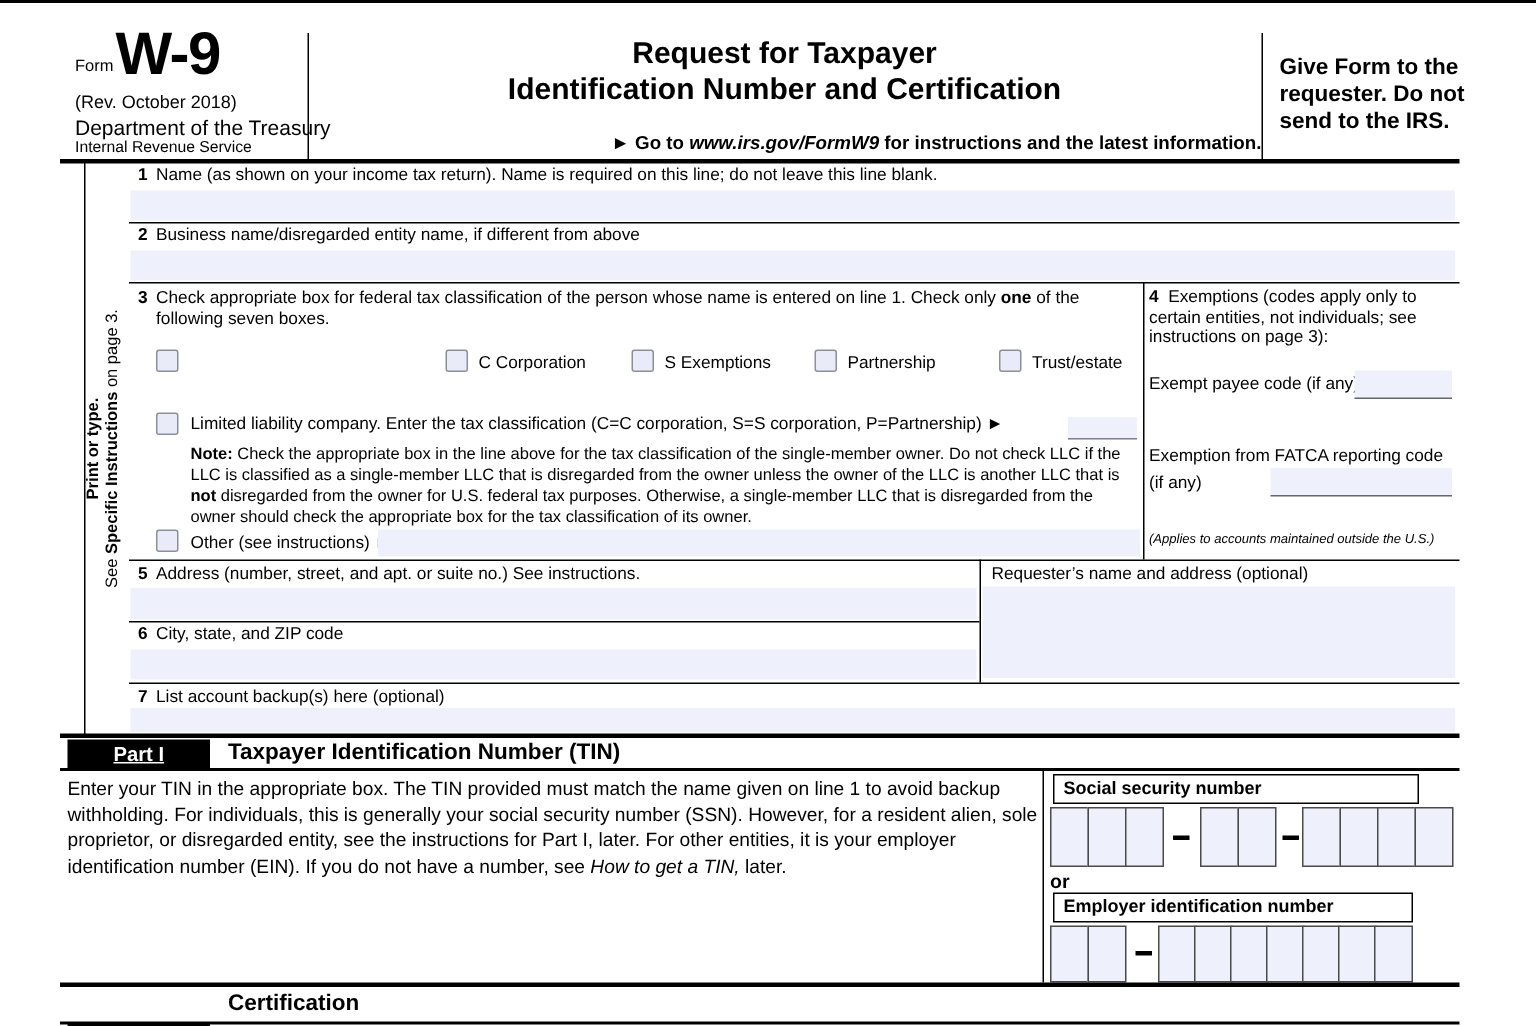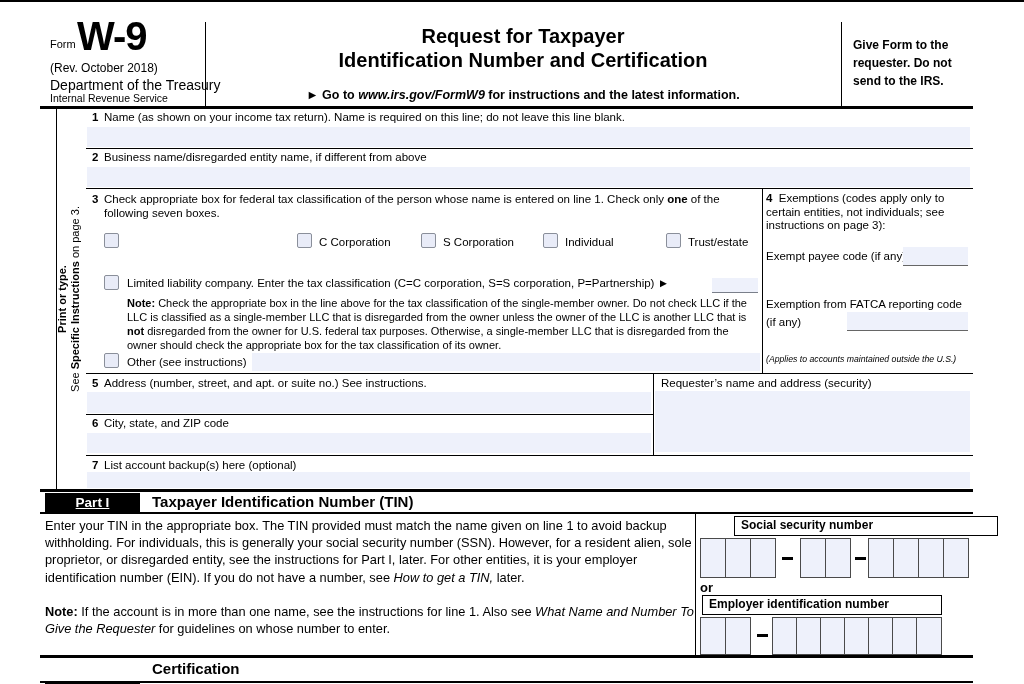--- a/index.html
+++ b/index.html
@@ -39,27 +39,27 @@
   <div class="t" style="left:50px;top:62px;font-size:12px">(Rev. October 2018)</div>
   <div class="t" style="left:50px;top:79px;font-size:14px">Department of the Treasury</div>
   <div class="t" style="left:50px;top:92px;font-size:10.5px">Internal Revenue Service</div>
 
   <div class="vline" style="left:205px;top:22px;height:86px"></div>
 
   <div class="abs" style="left:205px;top:24px;width:636px;text-align:center;font-size:20px;font-weight:bold;line-height:24px">
     <div>Request for Taxpayer</div>
     <div>Identification Number and Certification</div>
   </div>
-  <div class="abs" style="left:205px;top:88px;width:636px;text-align:center;font-size:12.5px;font-weight:bold">
+  <div class="abs" style="left:205px;top:88px;width:636px;text-align:right;font-size:12.5px;font-weight:bold">
     <span>►</span><span> Go to </span><i>www.irs.gov/FormW9</i><span> for instructions and the latest information.</span>
   </div>
 
   <div class="vline" style="left:841px;top:22px;height:86px"></div>
 
-  <div class="abs" style="left:853px;top:36px;width:125px;font-size:12px;font-weight:bold;line-height:18px">Give Form to the requester. Do not send to the IRS.</div>
+  <div class="abs" style="left:853px;top:36px;width:125px;font-size:15px;font-weight:bold;line-height:18px">Give Form to the requester. Do not send to the IRS.</div>
 
   <div class="hline" style="left:40px;top:106px;width:933px;height:2.5px"></div>
 
   <div class="vline" style="left:56px;top:108px;height:382px"></div>
   <div class="side">
     <div style="font-weight:bold">Print or type.</div>
     <div><span>See </span><b>Specific Instructions</b><span> on page 3.</span></div>
   </div>
 
   <div class="num" style="left:92px;top:111px">1</div>
@@ -74,23 +74,23 @@
 
   <div class="num" style="left:92px;top:193px">3</div>
   <div class="t" style="left:104px;top:193px;width:652px">
     <span>Check appropriate box for federal tax classification of the person whose name is entered on line 1. Check only </span><b>one</b><span> of the following seven boxes.</span>
   </div>
 
   <div class="cb" style="left:104px;top:233px"></div>
   <div class="cb" style="left:297px;top:233px"></div>
   <div class="t" style="left:319px;top:236px">C Corporation</div>
   <div class="cb" style="left:421px;top:233px"></div>
-  <div class="t" style="left:443px;top:236px">S Corporation</div>
+  <div class="t" style="left:443px;top:236px">S Exemptions</div>
   <div class="cb" style="left:543px;top:233px"></div>
-  <div class="t" style="left:565px;top:236px">Individual</div>
+  <div class="t" style="left:565px;top:236px">Partnership</div>
   <div class="cb" style="left:666px;top:233px"></div>
   <div class="t" style="left:688px;top:236px">Trust/estate</div>
 
   <div class="cb" style="left:104px;top:275px"></div>
   <div class="t" style="left:127px;top:277px;width:600px">
     <span>Limited liability company. Enter the tax classification (C=C corporation, S=S corporation, P=Partnership) </span><span>►</span>
   </div>
   <div class="strip ul" style="left:712px;top:278px;width:46px;height:14px"></div>
 
   <div class="t" style="left:127px;top:296px;width:634px;font-size:11px;line-height:14px">
@@ -118,45 +118,42 @@
   <div class="num" style="left:92px;top:377px">5</div>
   <div class="t" style="left:104px;top:377px;width:540px">Address (number, street, and apt. or suite no.) See instructions.</div>
   <div class="strip" style="left:87px;top:392px;width:564px;height:21px"></div>
   <div class="hline" style="left:86px;top:414px;width:567px"></div>
 
   <div class="num" style="left:92px;top:417px">6</div>
   <div class="t" style="left:104px;top:417px;width:540px">City, state, and ZIP code</div>
   <div class="strip" style="left:87px;top:433px;width:564px;height:20px"></div>
 
   <div class="vline" style="left:653px;top:373px;height:82px"></div>
-  <div class="t" style="left:661px;top:377px;width:300px">Requester’s name and address (security)</div>
+  <div class="t" style="left:661px;top:377px;width:300px">Requester’s name and address (optional)</div>
   <div class="strip" style="left:655px;top:391px;width:315px;height:61px"></div>
 
   <div class="hline" style="left:86px;top:455px;width:887px"></div>
 
   <div class="num" style="left:92px;top:459px">7</div>
   <div class="t" style="left:104px;top:459px;width:700px">List account backup(s) here (optional)</div>
   <div class="strip" style="left:87px;top:472px;width:883px;height:16px"></div>
 
   <div class="hline" style="left:40px;top:489px;width:933px;height:2.5px"></div>
 
   <div class="tag" style="left:45px;top:493px;width:95px">Part I</div>
   <div class="bartitle" style="left:152px;top:493px">Taxpayer Identification Number (TIN)</div>
   <div class="hline" style="left:40px;top:512px;width:933px;height:1.5px"></div>
 
   <div class="abs" style="left:45px;top:517px;width:650px;font-size:12.8px;line-height:17.2px">
     <span>Enter your TIN in the appropriate box. The TIN provided must match the name given on line 1 to avoid backup withholding. For individuals, this is generally your social security number (SSN). However, for a resident alien, sole proprietor, or disregarded entity, see the instructions for Part I, later. For other entities, it is your employer identification number (EIN). If you do not have a number, see </span><i>How to get a TIN,</i><span> later.</span>
   </div>
-  <div class="abs" style="left:45px;top:603px;width:650px;font-size:12.8px;line-height:17.2px">
-    <b>Note:</b><span> If the account is in more than one name, see the instructions for line 1. Also see </span><i>What Name and Number To Give the Requester</i><span> for guidelines on whose number to enter.</span>
-  </div>
 
   <div class="vline" style="left:695px;top:512px;height:143px"></div>
 
-  <div class="lblbox" style="left:734px;top:516px;width:264px;height:20px">Social security number</div>
+  <div class="lblbox" style="left:702px;top:516px;width:244px;height:20px">Social security number</div>
   <div class="cell" style="left:700px;top:538px"></div>
   <div class="cell" style="left:725px;top:538px"></div>
   <div class="cell" style="left:750px;top:538px"></div>
   <div class="dash" style="left:782px;top:557px"></div>
   <div class="cell" style="left:800px;top:538px"></div>
   <div class="cell" style="left:825px;top:538px"></div>
   <div class="dash" style="left:855px;top:557px"></div>
   <div class="cell" style="left:868px;top:538px"></div>
   <div class="cell" style="left:893px;top:538px"></div>
   <div class="cell" style="left:918px;top:538px"></div>

